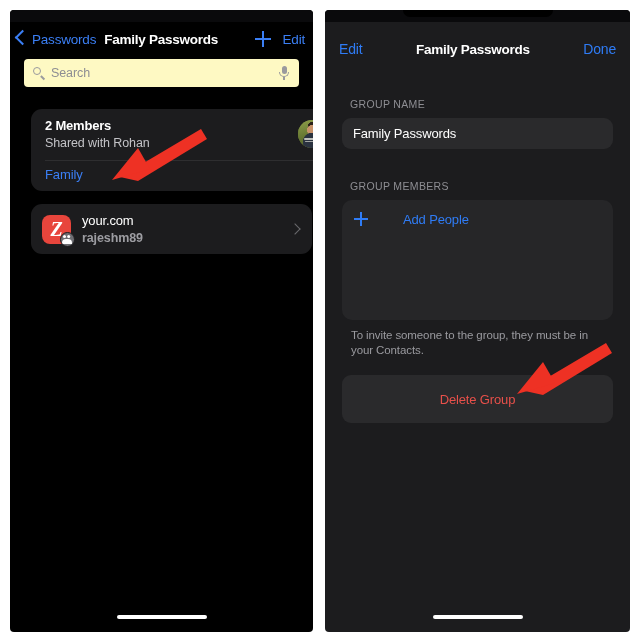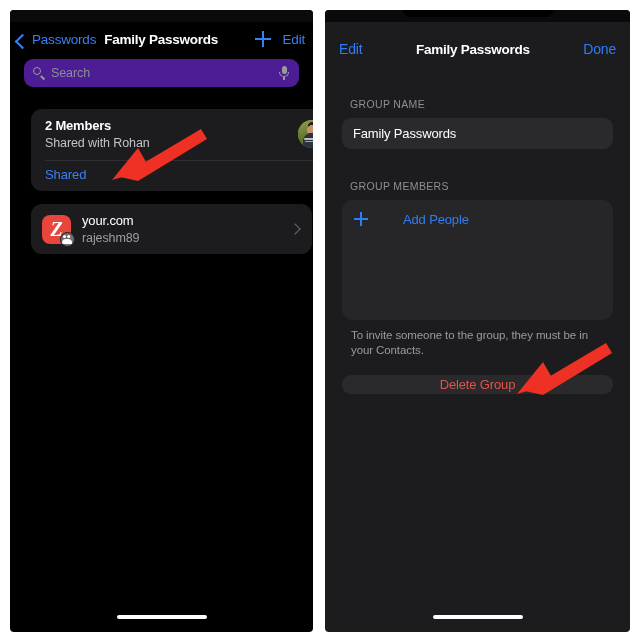--- a/index.html
+++ b/index.html
@@ -138,22 +138,22 @@
     top: 0; left: 7px; height: 16px; width: 2px;
   }
 
   
   .searchbar {
     position: absolute;
     left: 14px;
     top: 49px;
     width: 275px;
     height: 28px;
-    background: #4c1d95;
-    border-radius: 9px;
+    background: #fef9c3;
+    border-radius: 4px;
     display: flex;
     align-items: center;
     padding: 0 9px;
     box-sizing: border-box;
   }
   .search-icon {
     width: 12px; height: 12px;
     flex: none;
     margin-right: 6px;
     position: relative;
@@ -524,21 +524,21 @@
     font-size: 11.5px;
     line-height: 15px;
     letter-spacing: -0.1px;
   }
 
   .delete-btn {
     position: absolute;
     left: 17px;
     top: 365px;
     width: 271px;
-    height: 19px;
+    height: 48px;
     background: #2a2a2c;
     border-radius: 9px;
     display: flex;
     align-items: center;
     justify-content: center;
   }
   .delete-label {
     color: #e8504a;
     font-size: 13px;
     letter-spacing: -0.15px;
@@ -561,21 +561,21 @@
 </style>
 </head>
 <body>
 
 <div class="stage">
 
   <div class="phone phone-left">
     <div class="status-strip"></div>
 
     <div class="navbar nav-left">
-      <div style="display:flex;align-items:flex-end;cursor:pointer;">
+      <div style="display:flex;align-items:flex-start;cursor:pointer;">
         <span class="chev-back"></span>
         <span class="nav-blue">Passwords</span>
       </div>
       <span class="nav-title" style="margin-left:8px;">Family Passwords</span>
       <span class="nav-spacer"></span>
       <span class="plus-icon"></span>
       <span class="nav-blue">Edit</span>
     </div>
 
     <div class="searchbar">
@@ -587,36 +587,36 @@
           <span class="mic-stem"></span>
       </span>
     </div>
 
     <div class="card members-card">
       <div class="members-top">
         <div class="members-title">2 Members</div>
         <div class="members-sub">Shared with Rohan</div>
       </div>
       <div class="members-divider"></div>
-      <div class="manage-link">Shared</div>
+      <div class="manage-link">Family</div>
       <div class="avatar members-avatar">
         <span class="avatar-img"></span>
         <span class="avatar-shirt-text"></span>
         <span class="avatar-shirt-text2"></span>
       </div>
     </div>
 
     <div class="card entry-card">
       <span class="zoho-icon">
         <span class="zoho-z">Z</span>
         <span class="shared-badge"></span>
       </span>
       <span class="entry-text">
         <span class="entry-title" style="display:block;">your.com</span>
-        <span class="entry-sub" style="display:block;">rajeshm89</span>
+        <span class="entry-sub" style="display:block;font-weight:bold;">rajeshm89</span>
       </span>
       <span class="chev-right"></span>
     </div>
 
     <div class="home-indicator"></div>
 
     <svg class="arrow" style="left:78px;top:116px;" width="120" height="62" viewBox="0 0 120 62">
       <path d="M113 4 L44 47 M44 47 L64 44 M44 47 L50 28" fill="none" stroke="#ee3124" stroke-width="0"></path>
       <polygon points="113,3 119,13 50,55 32,51" fill="#ee3124"></polygon>
       <polygon points="24,54 62,43 50,22" fill="#ee3124"></polygon>

